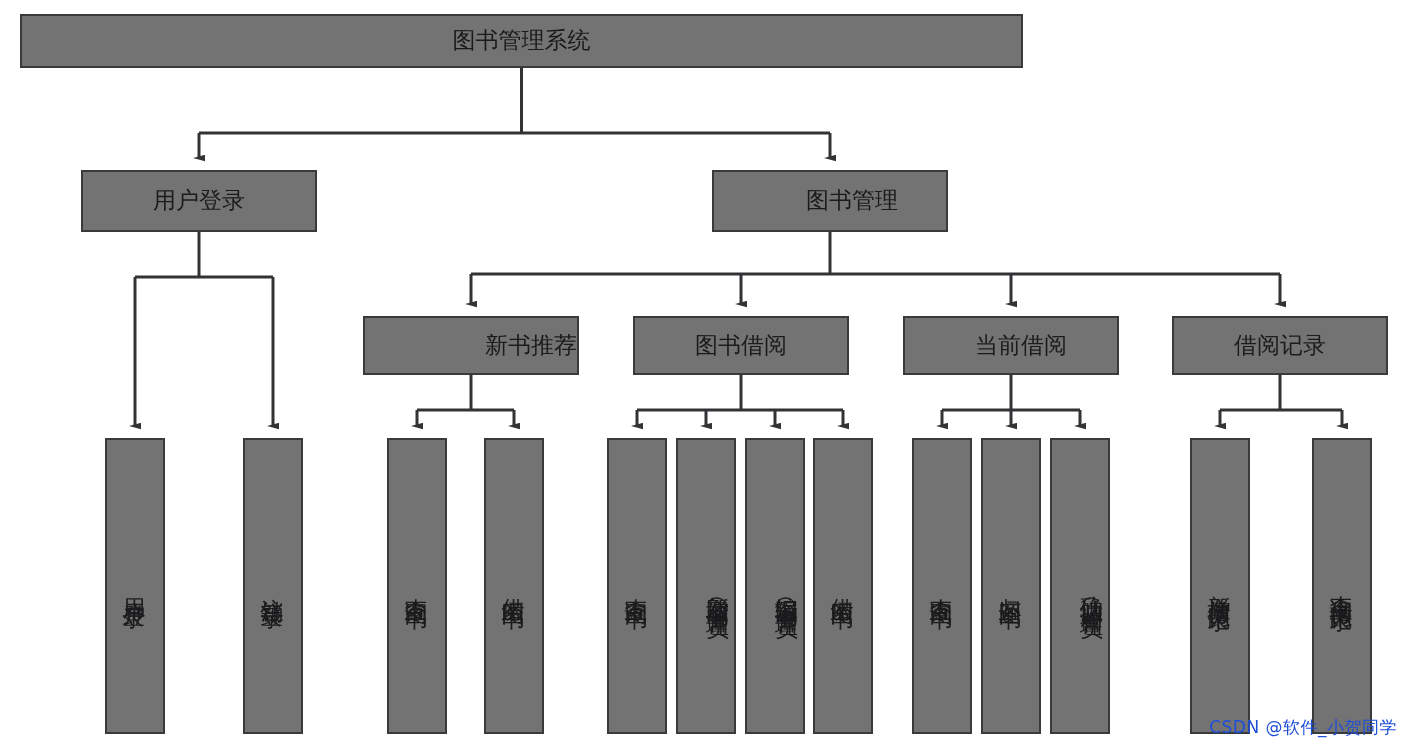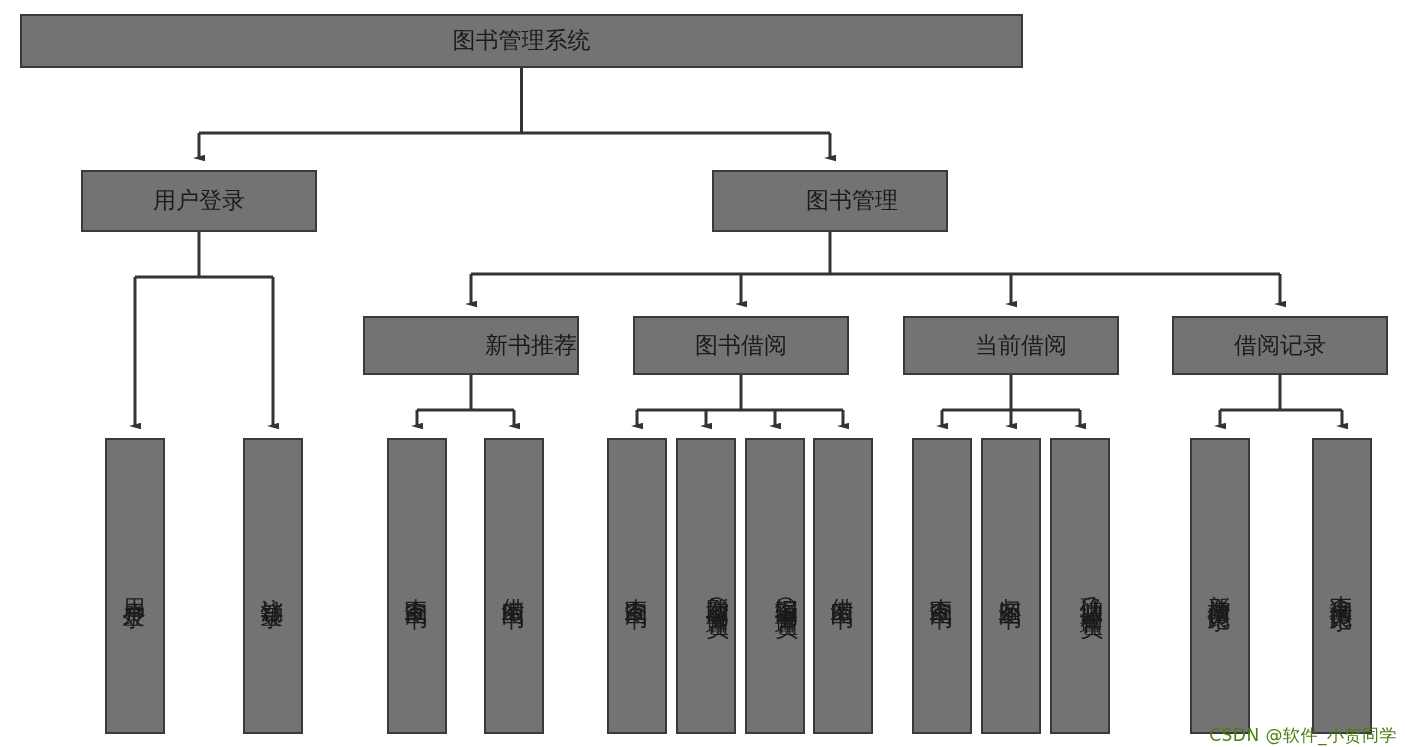--- a/index.html
+++ b/index.html
@@ -28,23 +28,23 @@
     align-items:flex-start;
     justify-content:center;
     padding-top:10px;
     white-space:nowrap;
   }
   .node-box.leaf-node.leaf-short{align-items:center;padding-top:0;}
   .node-label{display:block;}
 
   #watermark{
     position:absolute;
-    right:8px;bottom:0;
+    right:8px;bottom:8px;
     font-size:17px;
-    color:#4d7c0f;
+    color:#1d4ed8;
     letter-spacing:0.5px;
     user-select:none;
     white-space:nowrap;
   }
 </style>
 </head>
 <body>
 
 <div id="diagram-root">
 

